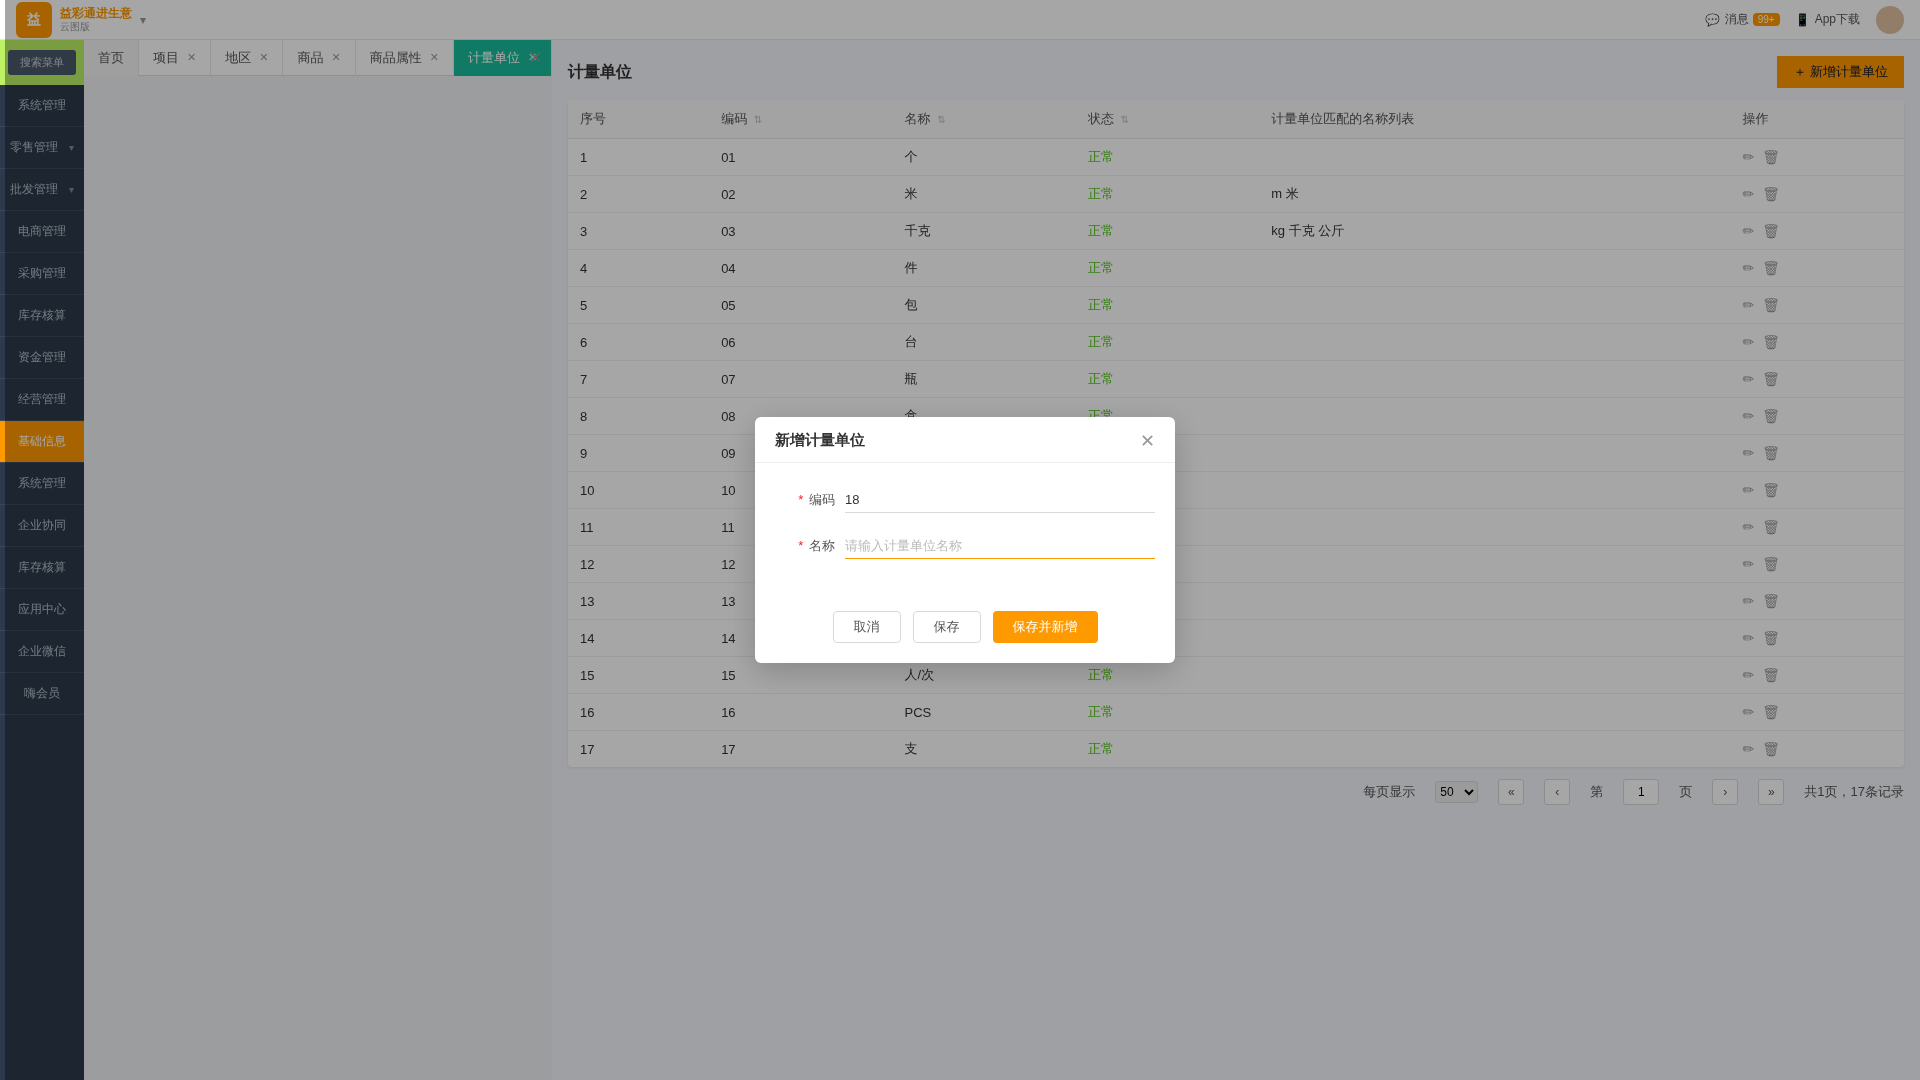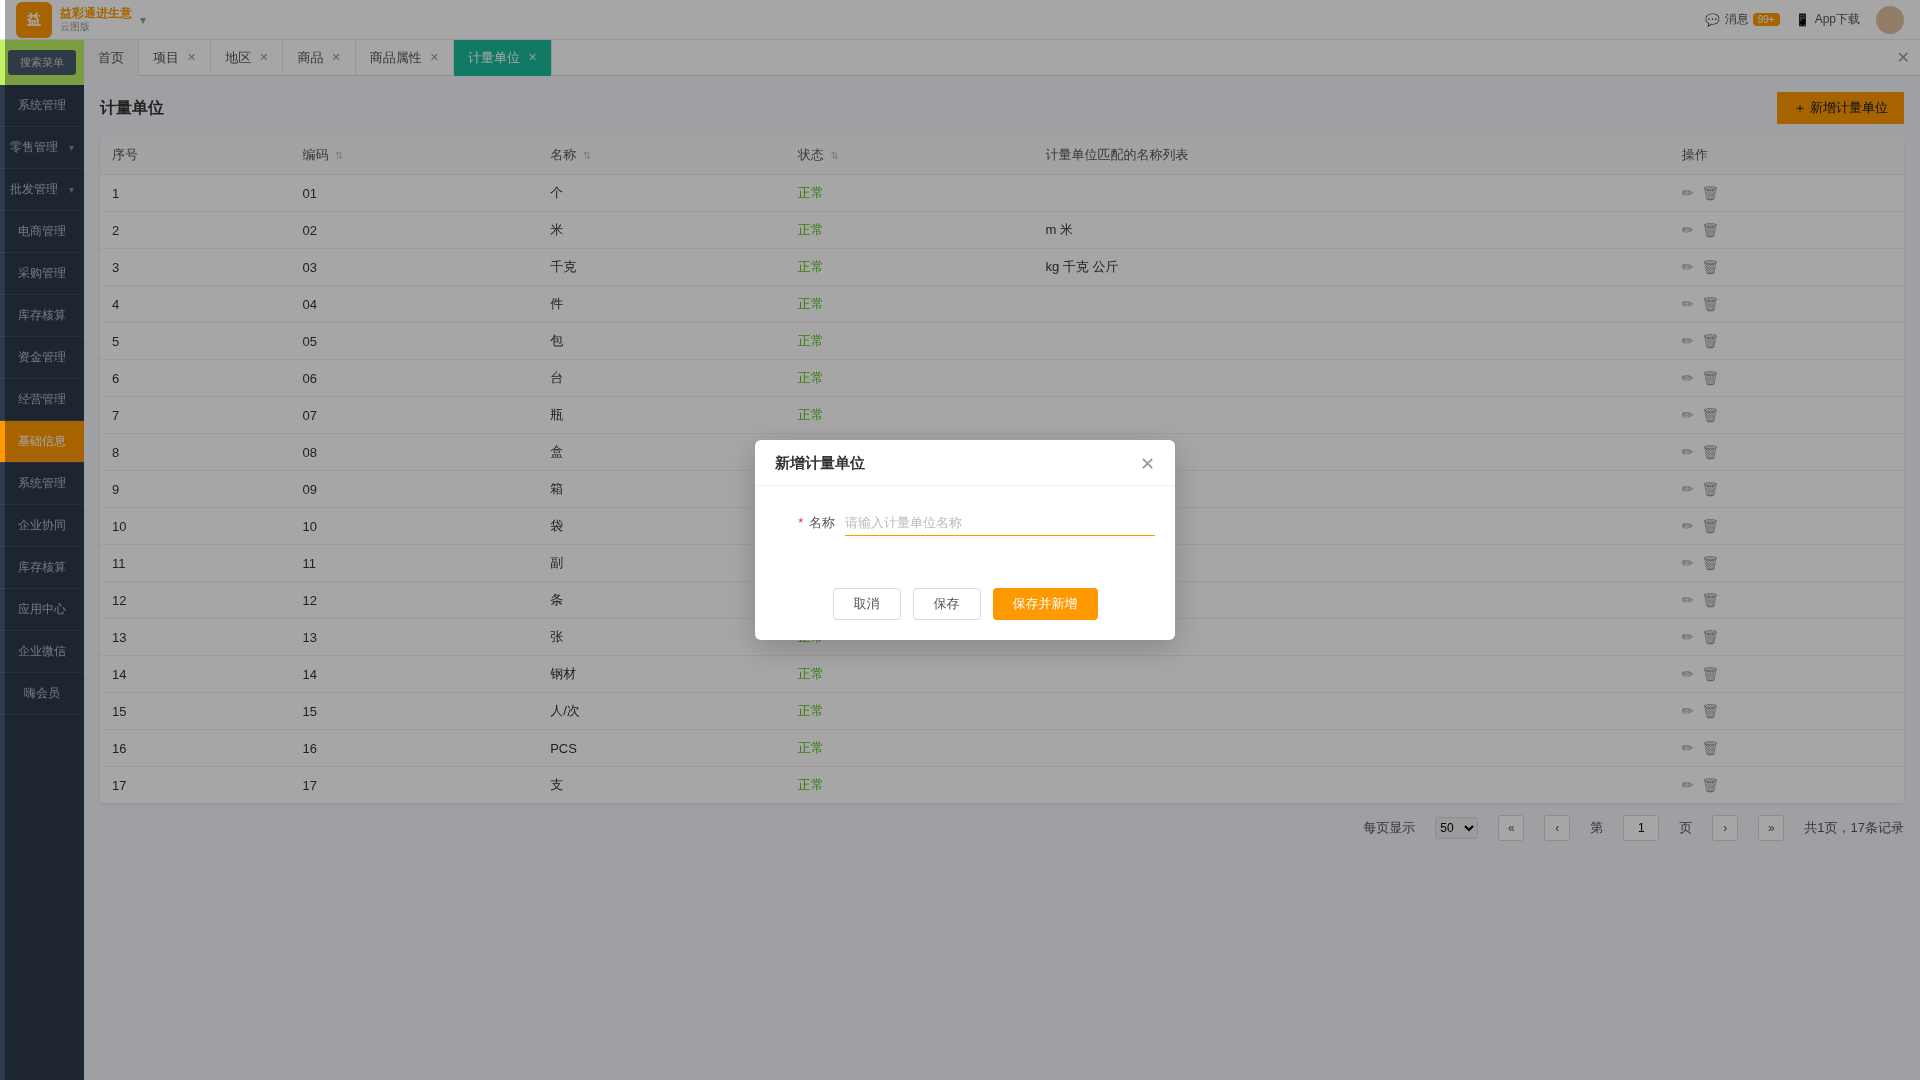--- a/index.html
+++ b/index.html
@@ -108,21 +108,21 @@
       align-items: center;
       justify-content: space-between;
       padding: 12px 10px;
     }
     .sidebar-arrow { font-size: 10px; color: #888; }
 
     
     .content-area {
       flex: 1;
       display: flex;
-      flex-direction: column;
+      flex-direction: row;
       overflow: hidden;
     }
 
     
     .tab-bar {
       display: flex;
       align-items: center;
       background: #fff;
       border-bottom: 1px solid #ddd;
       padding: 0;
@@ -743,20 +743,27 @@
 <div class="overlay">
   <div class="modal">
     <div class="modal-header">
       <span class="modal-title">新增计量单位</span>
       <span class="modal-close">✕</span>
     </div>
     <div class="modal-body">
       <div class="form-row">
         <label class="form-label">
           <span class="form-required">*</span>
+          <span>编码</span>
+        </label>
+        <input type="text" class="form-input" value="18" style="">
+      </div>
+      <div class="form-row">
+        <label class="form-label">
+          <span class="form-required">*</span>
           <span>名称</span>
         </label>
         <input type="text" class="form-input active-input" placeholder="请输入计量单位名称" style="">
       </div>
     </div>
     <div class="modal-footer">
       <button class="btn-cancel">取消</button>
       <button class="btn-save">保存</button>
       <button class="btn-save-new">保存并新增</button>
     </div>

